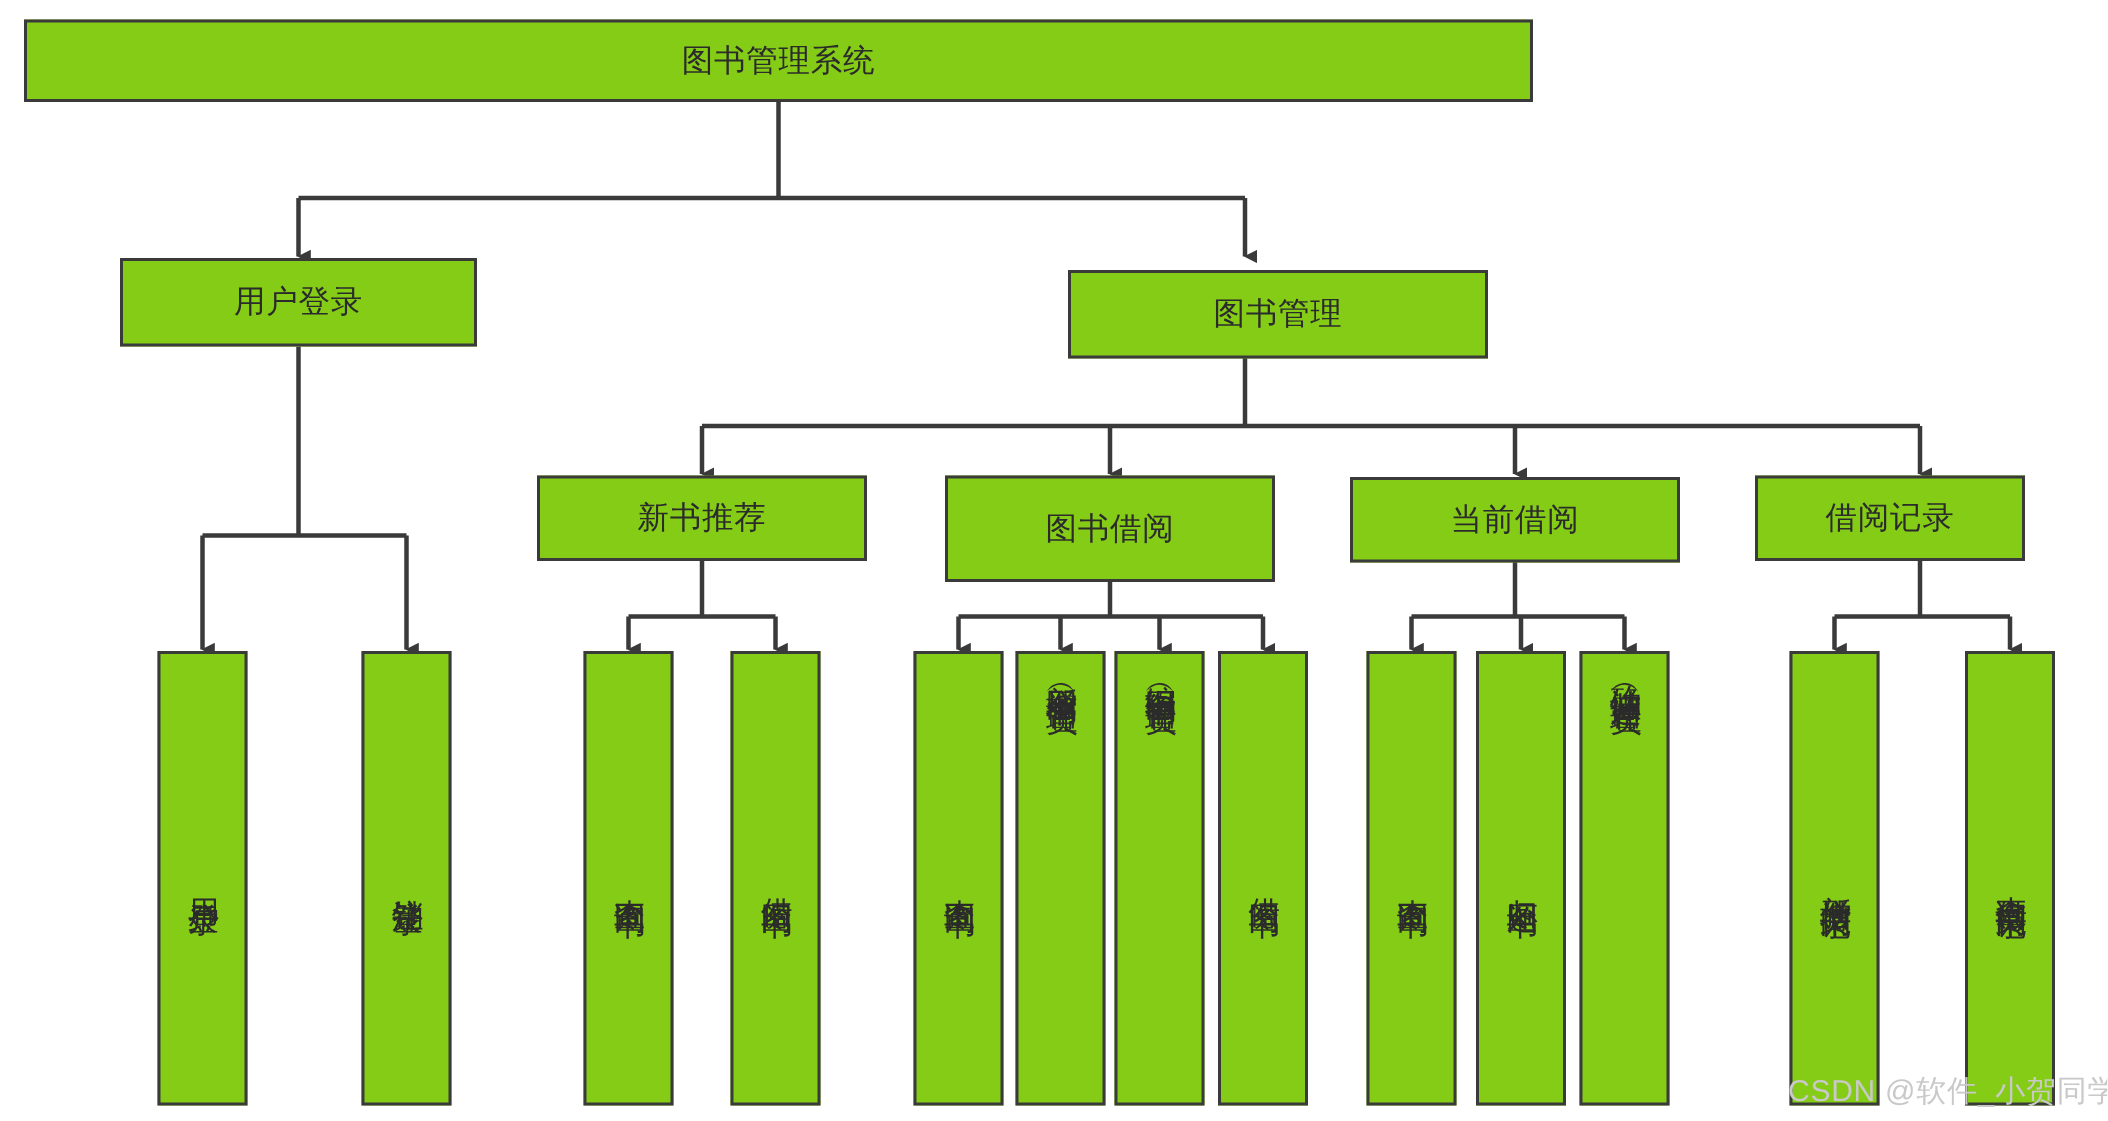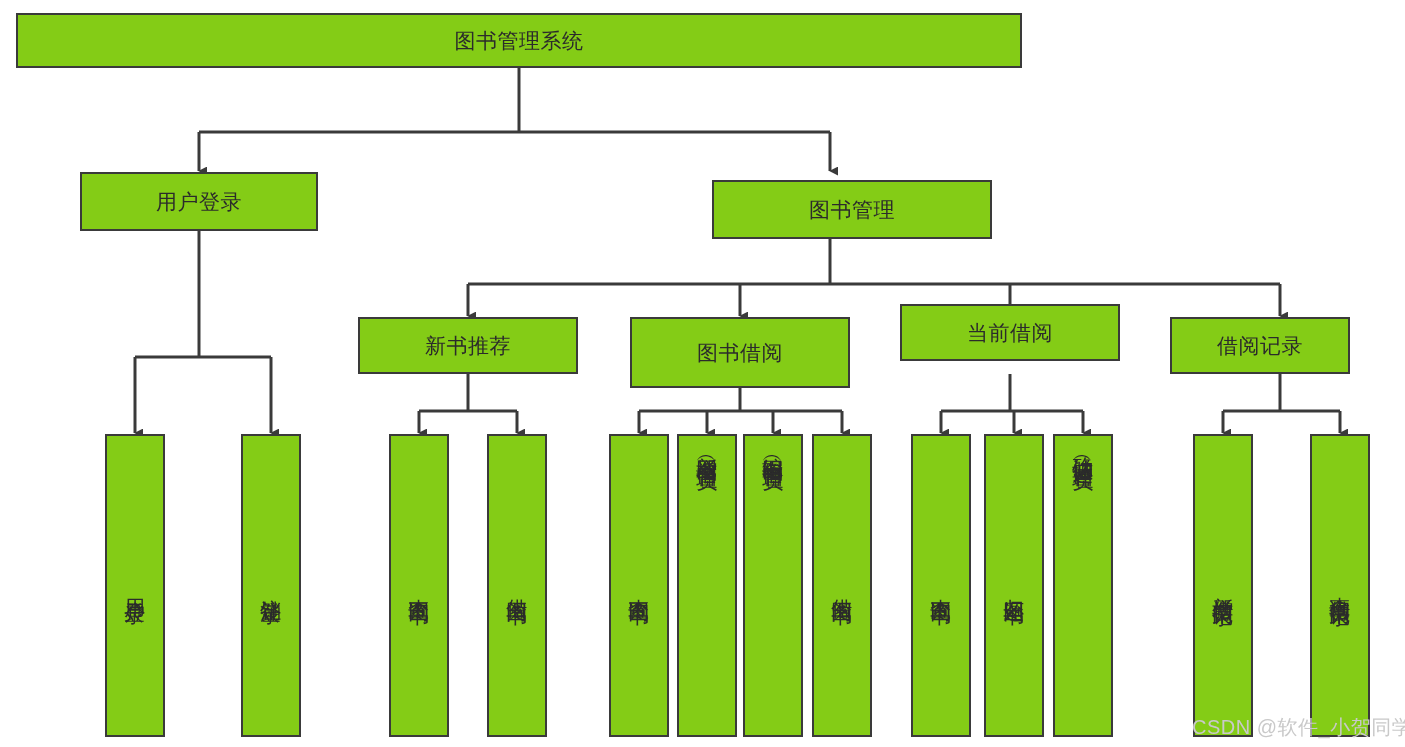--- a/index.html
+++ b/index.html
@@ -133,21 +133,21 @@
       </div>
       <div class="node" style="left: 712px; top: 168px; width: 280px; height: 59px; margin-top: 12px;">
         <span class="label">图书管理</span>
       </div>
       <div class="node" style="left: 358px; top: 317px; width: 220px; height: 57px;">
         <span class="label">新书推荐</span>
       </div>
       <div class="node" style="left: 630px; top: 317px; width: 220px; height: 71px;">
         <span class="label">图书借阅</span>
       </div>
-      <div class="node" style="left: 900px; top: 304px; width: 220px; height: 57px;">
+      <div class="node" style="left: 900px; top: 318px; width: 220px; height: 57px;">
         <span class="label">当前借阅</span>
       </div>
       <div class="node" style="left: 1170px; top: 317px; width: 180px; height: 57px;">
         <span class="label">借阅记录</span>
       </div>
       <div class="node vert center-text" style="left: 105px; top: 434px; width: 60px; height: 303px;">
         <span class="label">用户登录</span>
       </div>
       <div class="node vert center-text" style="left: 241px; top: 434px; width: 60px; height: 303px;">
         <span class="label">注销登录</span>

